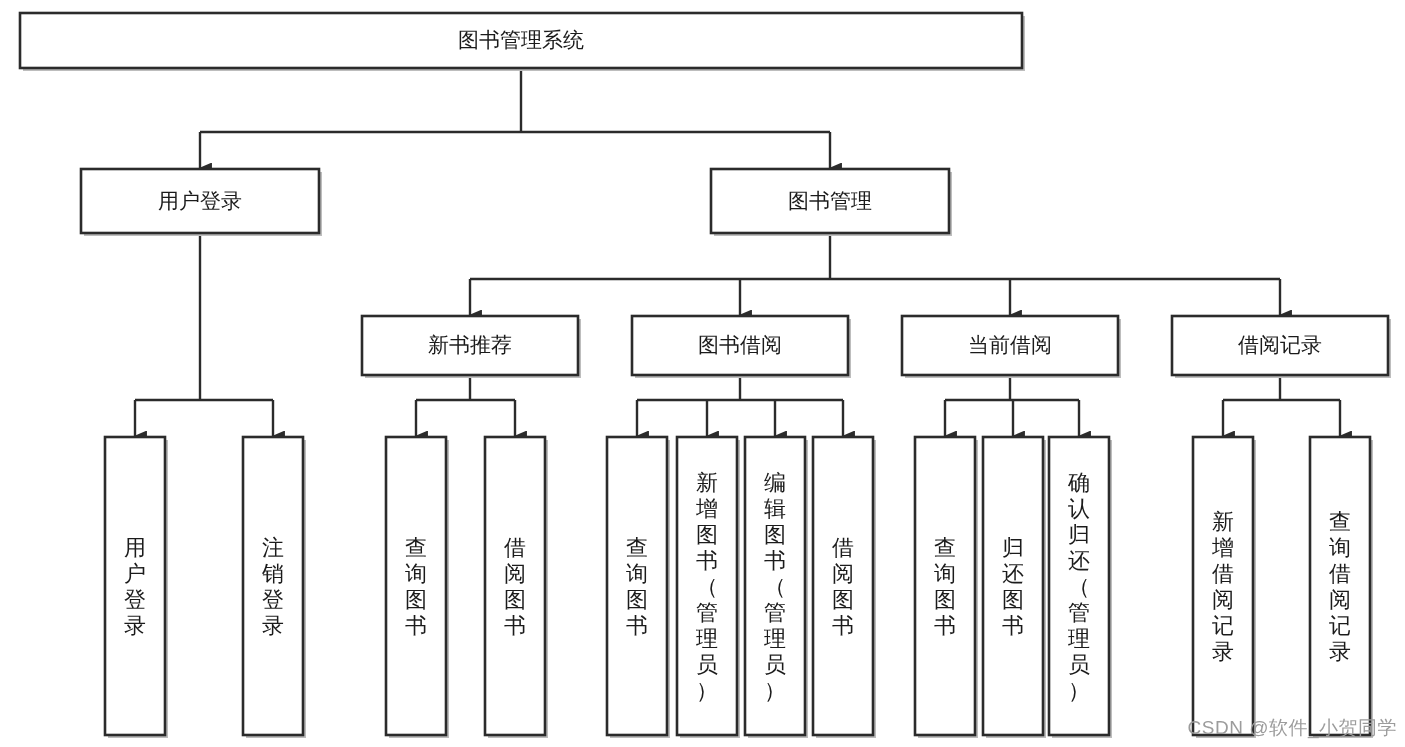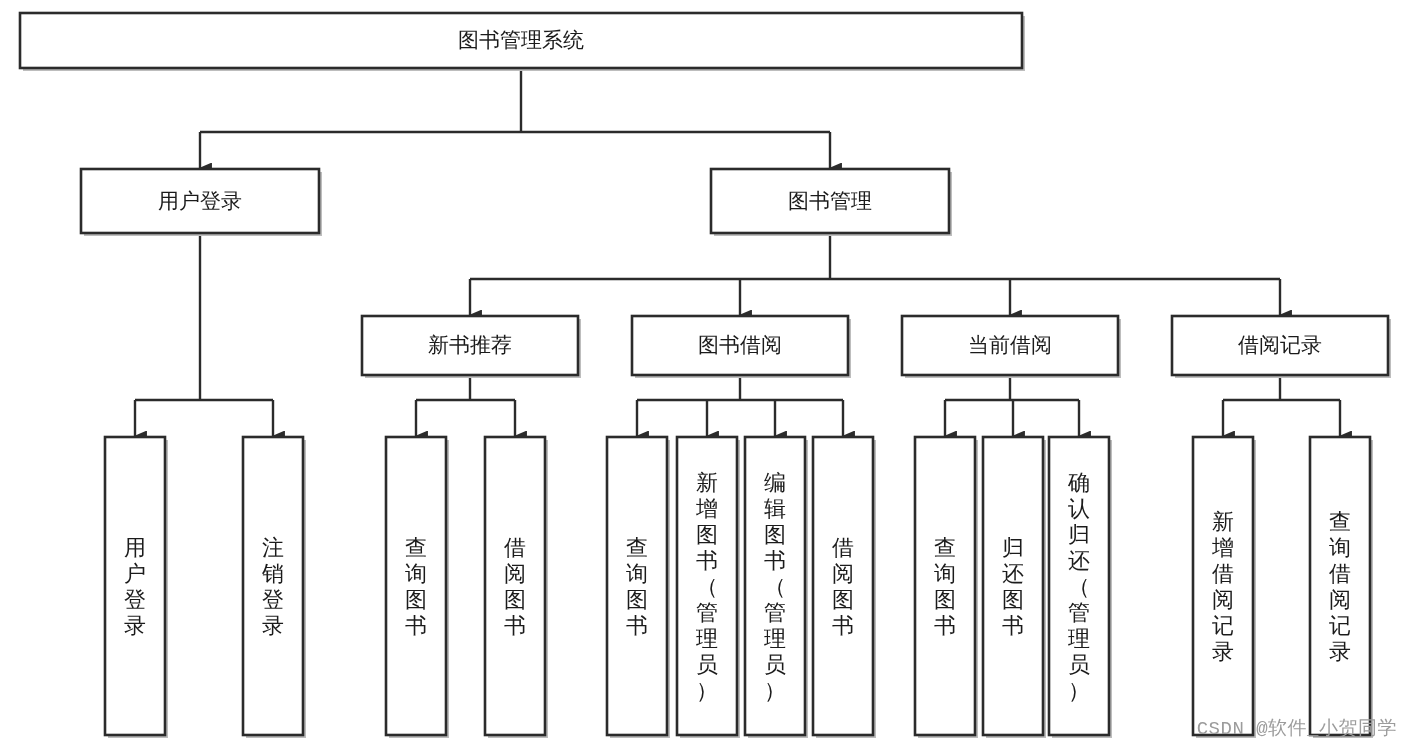--- a/index.html
+++ b/index.html
@@ -51,21 +51,21 @@
   .node-label-v {
     font-family: "Liberation Sans", "DejaVu Sans", sans-serif;
     font-size: 22px;
     fill: #1b1b1b;
     text-anchor: middle;
   }
   .watermark {
     position: absolute;
     right: 8px;
     bottom: 6px;
-    font-family: Liberation Mono, monospace;
+    font-family: Liberation Sans, sans-serif;
     font-size: 19px;
     color: #9c9c9c;
     white-space: nowrap;
     letter-spacing: 0.5px;
   }
 </style>
 </head>
 <body>
 
 <div id="diagram-root">

